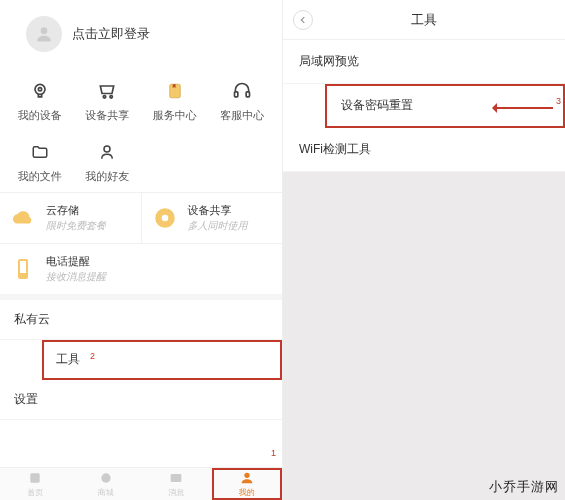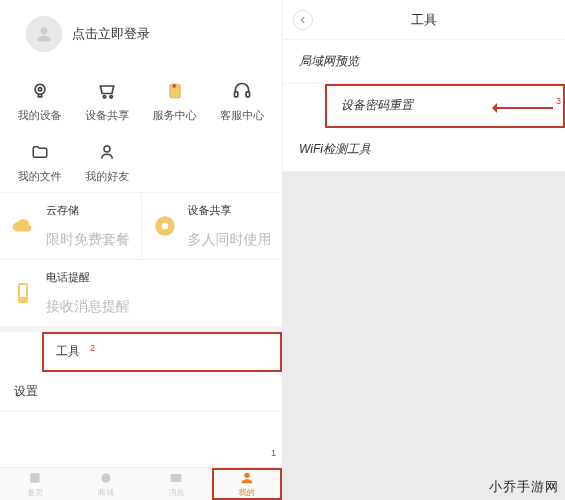--- a/index.html
+++ b/index.html
@@ -63,21 +63,21 @@
     border-top:1px solid #f0f0f0;
     border-right:1px solid #f0f0f0;
   }
   .fcard:last-child { border-right:none; }
   .fcard.full { flex: 1 1 100%; border-right:none; }
   .fic {
     width:30px;height:30px;
     display:flex;align-items:center;justify-content:center;
   }
   .ftxt .ft { font-size:11px; color:#333; font-weight:500;}
-  .ftxt .fs { font-size:14px; color:#bbb; margin-top:13px;}
+  .ftxt .fs { font-size:10px; color:#bbb; margin-top:1px;font-style:italic;}
 
   .section-list { border-top: 6px solid #f5f5f5; }
   .row {
     padding: 11px 14px;
     font-size: 12px;
     color:#333;
     border-bottom:1px solid #f2f2f2;
     position:relative;
   }
   .row.hl { outline: 2px solid #c0392b; outline-offset:-2px;margin-left:42px; }
@@ -103,21 +103,21 @@
     position:relative; border-bottom:1px solid #f0f0f0;
   }
   .titlebar .back {
     position:absolute; left:10px; top:10px;
     width:20px;height:20px; border-radius:50%;
     border:1px solid #ddd;
     display:flex;align-items:center;justify-content:center;
     color:#999;
   }
   .titlebar .ttl { font-size:13px; color:#333; font-weight:500;}
-  .r-list .row { padding:13px 16px; position:relative;font-style:italic;}
+  .r-list .row { padding:13px 16px; position:relative;}
   .r-list .row.hl { outline:2px solid #c0392b; outline-offset:-2px;}
   .arrow {
     position:absolute;
     right: 12px;
     top: 107px;
     width: 60px;
     height: 2px;
     background:#c0392b;
   }
   .arrow::before {
@@ -250,20 +250,23 @@
           </svg>
         </div>
       <div class="ftxt">
         <div class="ft">电话提醒</div>
         <div class="fs">接收消息提醒</div>
       </div>
     </div>
   </div>
 
   <div class="section-list">
+    <div class="row">
+      <span>私有云</span>
+    </div>
     <div class="row hl">
       <span>工具</span>
       <span class="ann n2">2</span>
     </div>
     <div class="row">
       <span>设置</span>
     </div>
   </div>
 
   <span class="ann n1">1</span>

